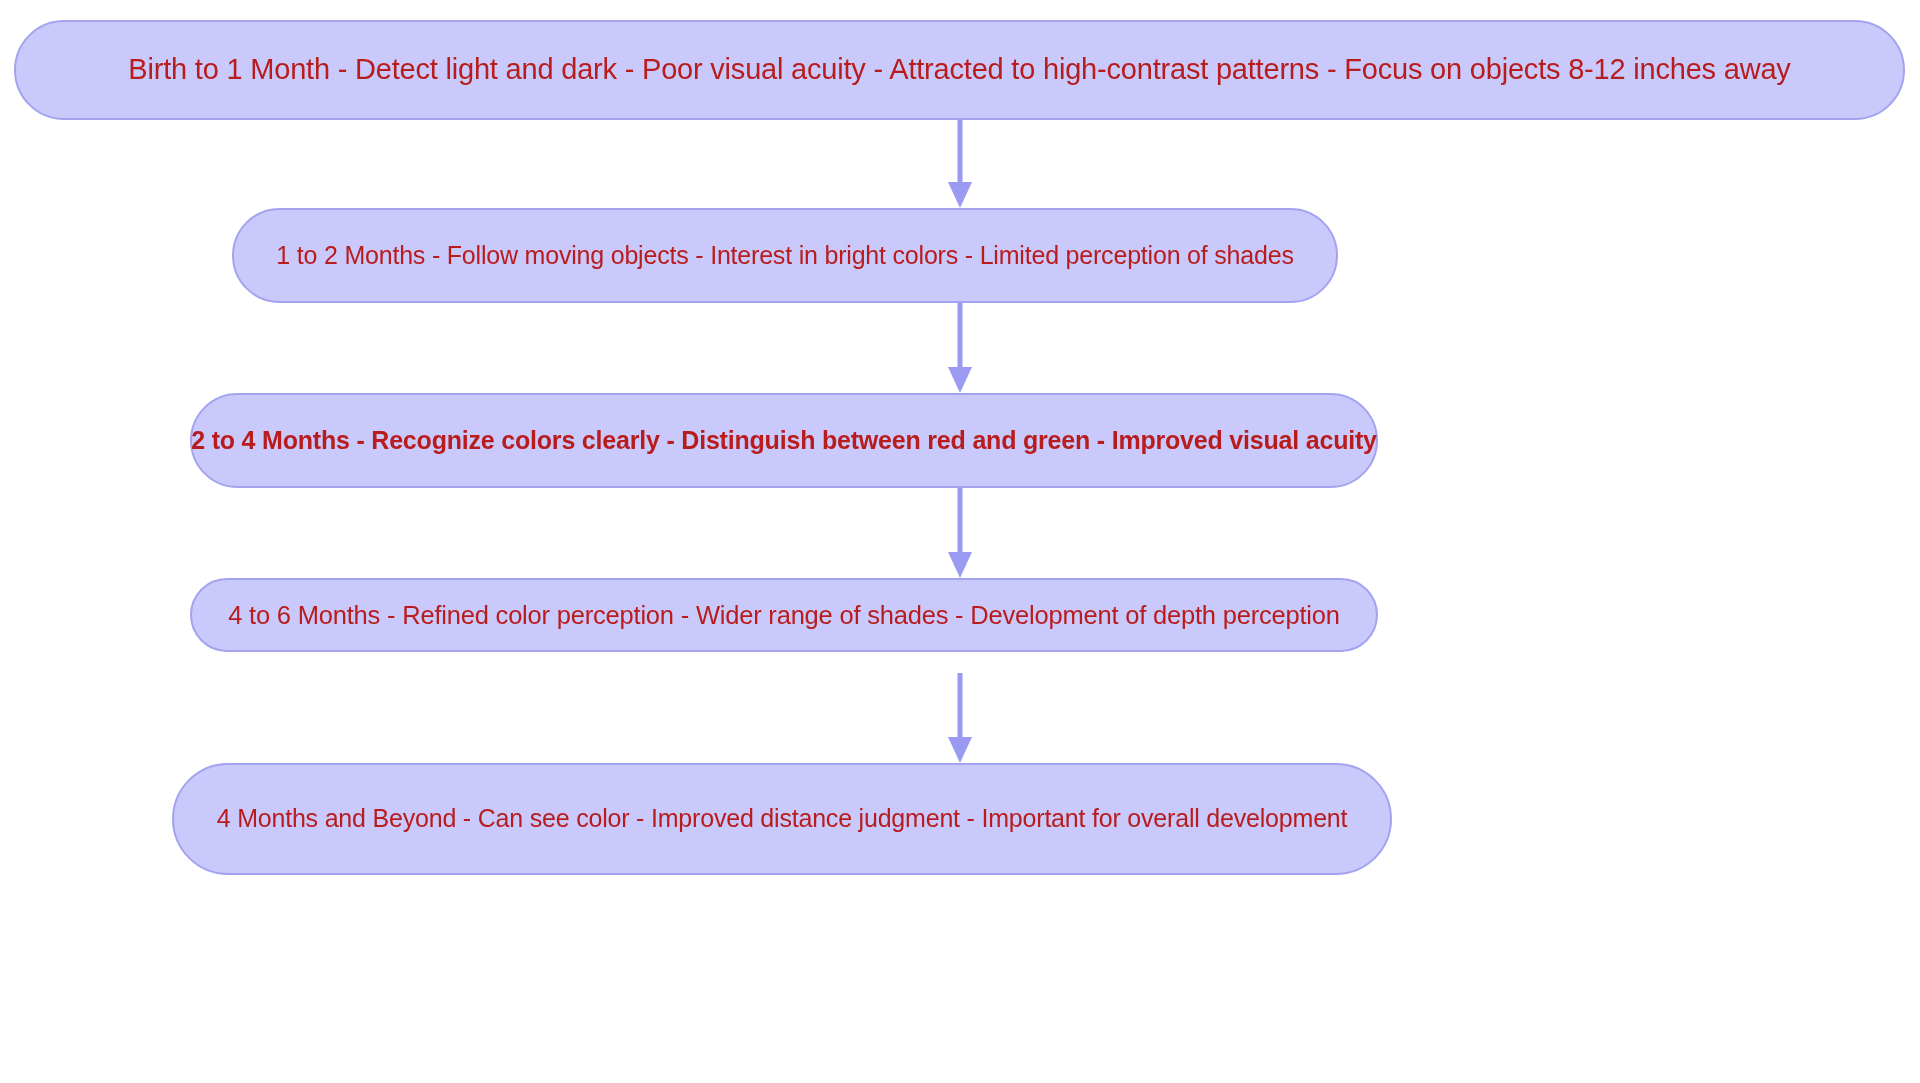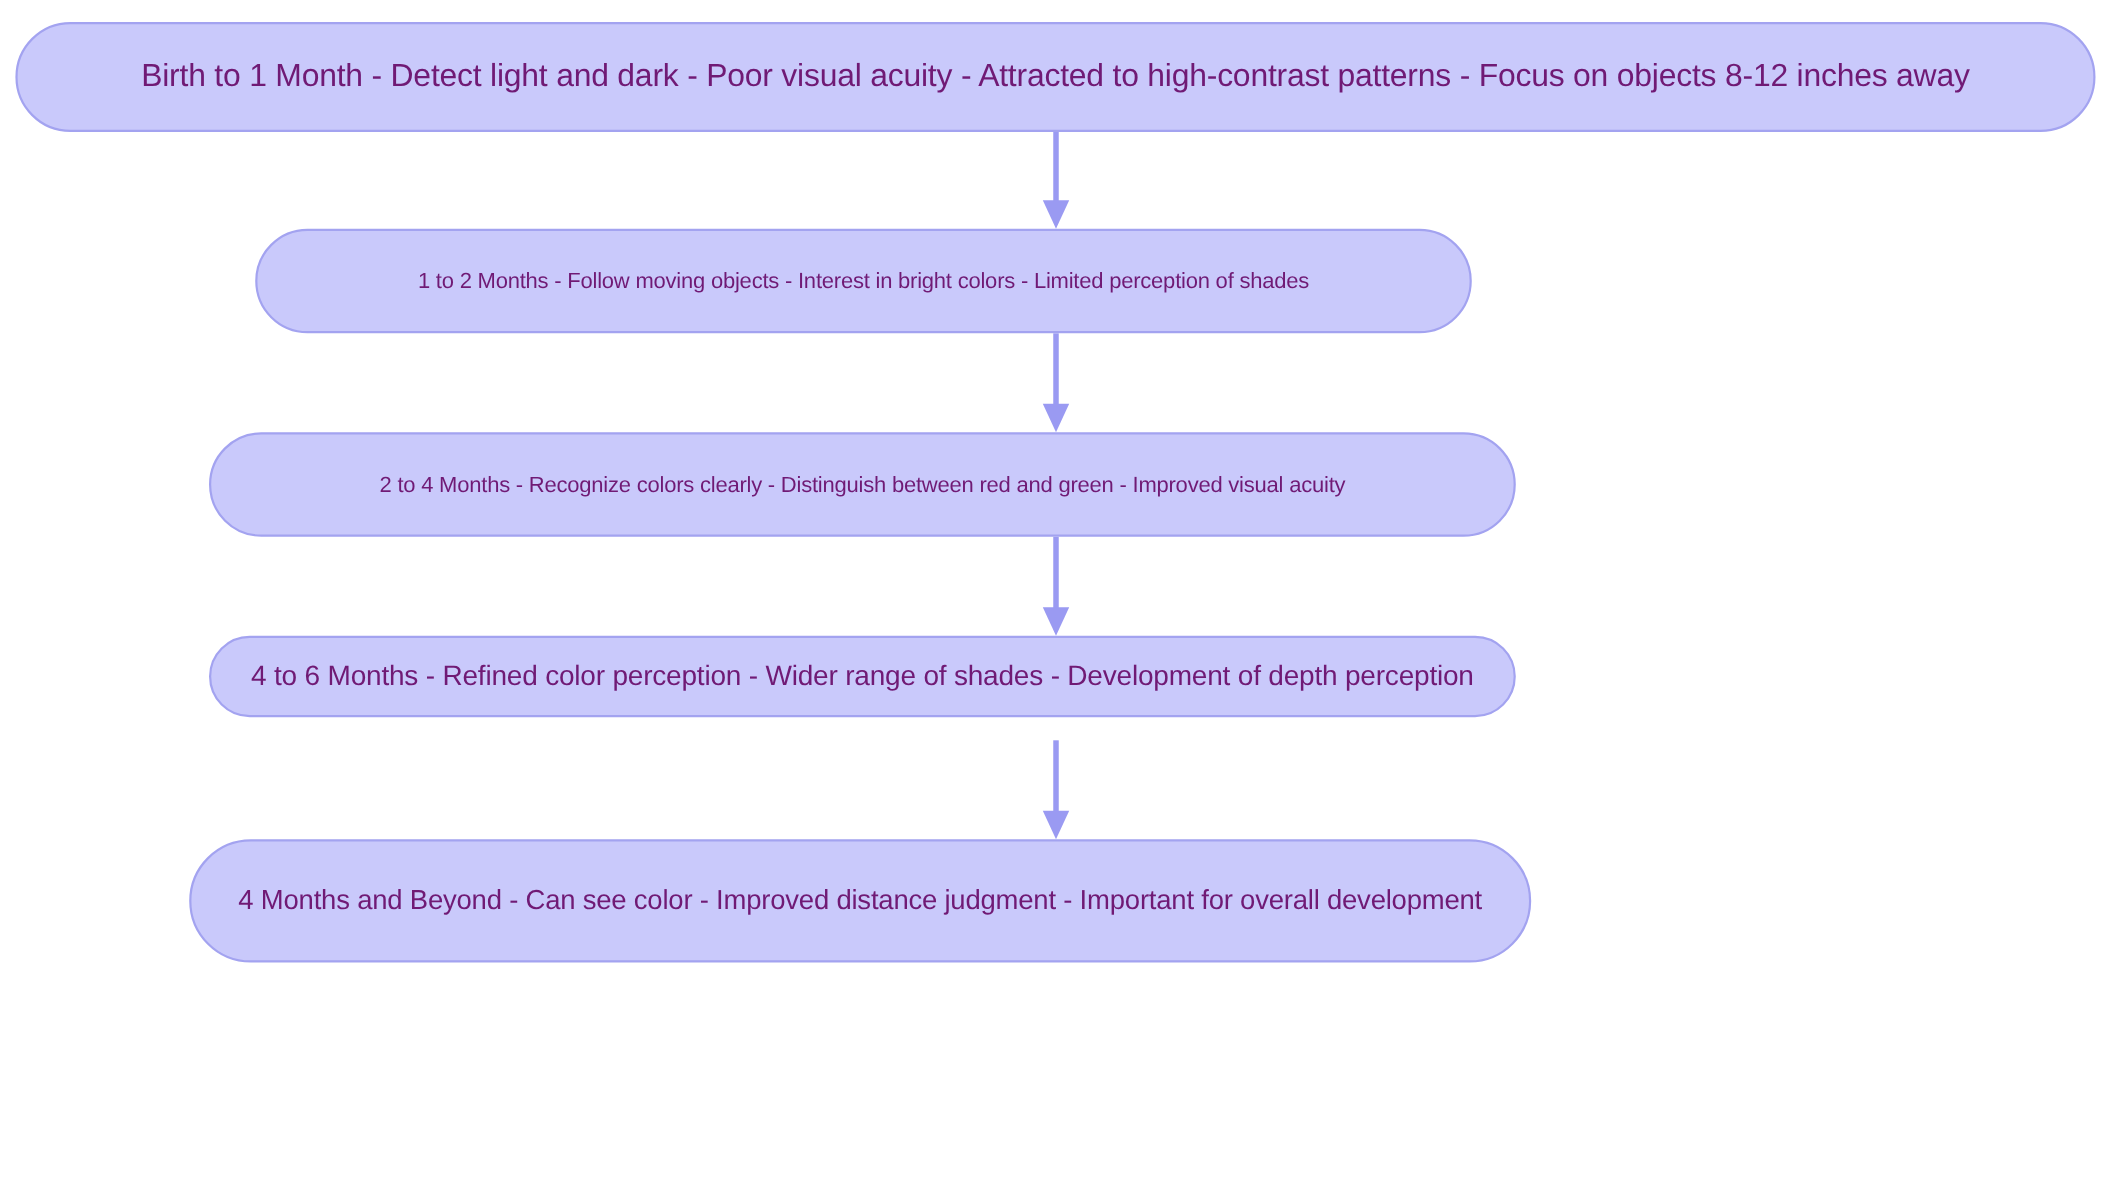--- a/index.html
+++ b/index.html
@@ -24,21 +24,21 @@
   .node {
     position: absolute;
     box-sizing: border-box;
     background: #c9c9fb;
     border: 2px solid #a3a3f0;
     border-radius: 500px;
     display: flex;
     align-items: center;
     justify-content: center;
     text-align: center;
-    color: #701a75;
+    color: #b91c1c;
     font-family: "Liberation Sans", sans-serif;
     font-size: 29px;
     font-weight: 400;
     letter-spacing: -0.2px;
     white-space: nowrap;
     padding: 0 34px;
   }
 
   .node-label {
     display: block;
@@ -84,25 +84,25 @@
       <line x1="17" y1="0" x2="17" y2="70" stroke="#9a9af2" stroke-width="5"></line>
       <polygon points="17,90 5,64 29,64" fill="#9a9af2"></polygon>
     </svg>
   </div>
 
   <div class="node" style="left:14px; top:20px; width:1891px; height:100px;">
     <span class="node-label">Birth to 1 Month - Detect light and dark - Poor visual acuity - Attracted to high-contrast patterns - Focus on objects 8-12 inches away</span>
   </div>
 
   <div class="node" style="left:232px; top:208px; width:1106px; height:95px;">
-    <span class="node-label" style="font-size: 20px;">1 to 2 Months - Follow moving objects - Interest in bright colors - Limited perception of shades</span>
+    <span class="node-label" style="font-size: 25px;">1 to 2 Months - Follow moving objects - Interest in bright colors - Limited perception of shades</span>
   </div>
 
   <div class="node" style="left:190px; top:393px; width:1188px; height:95px;">
-    <span class="node-label" style="font-size: 20px;">2 to 4 Months - Recognize colors clearly - Distinguish between red and green - Improved visual acuity</span>
+    <span class="node-label" style="font-size: 25px; font-weight: bold;">2 to 4 Months - Recognize colors clearly - Distinguish between red and green - Improved visual acuity</span>
   </div>
 
   <div class="node" style="left:190px; top:578px; width:1188px; height:74px;">
     <span class="node-label" style="font-size: 25.5px;">4 to 6 Months - Refined color perception - Wider range of shades - Development of depth perception</span>
   </div>
 
   <div class="node" style="left:172px; top:763px; width:1220px; height:112px;">
     <span class="node-label" style="font-size: 25px;">4 Months and Beyond - Can see color - Improved distance judgment - Important for overall development</span>
   </div>
 

